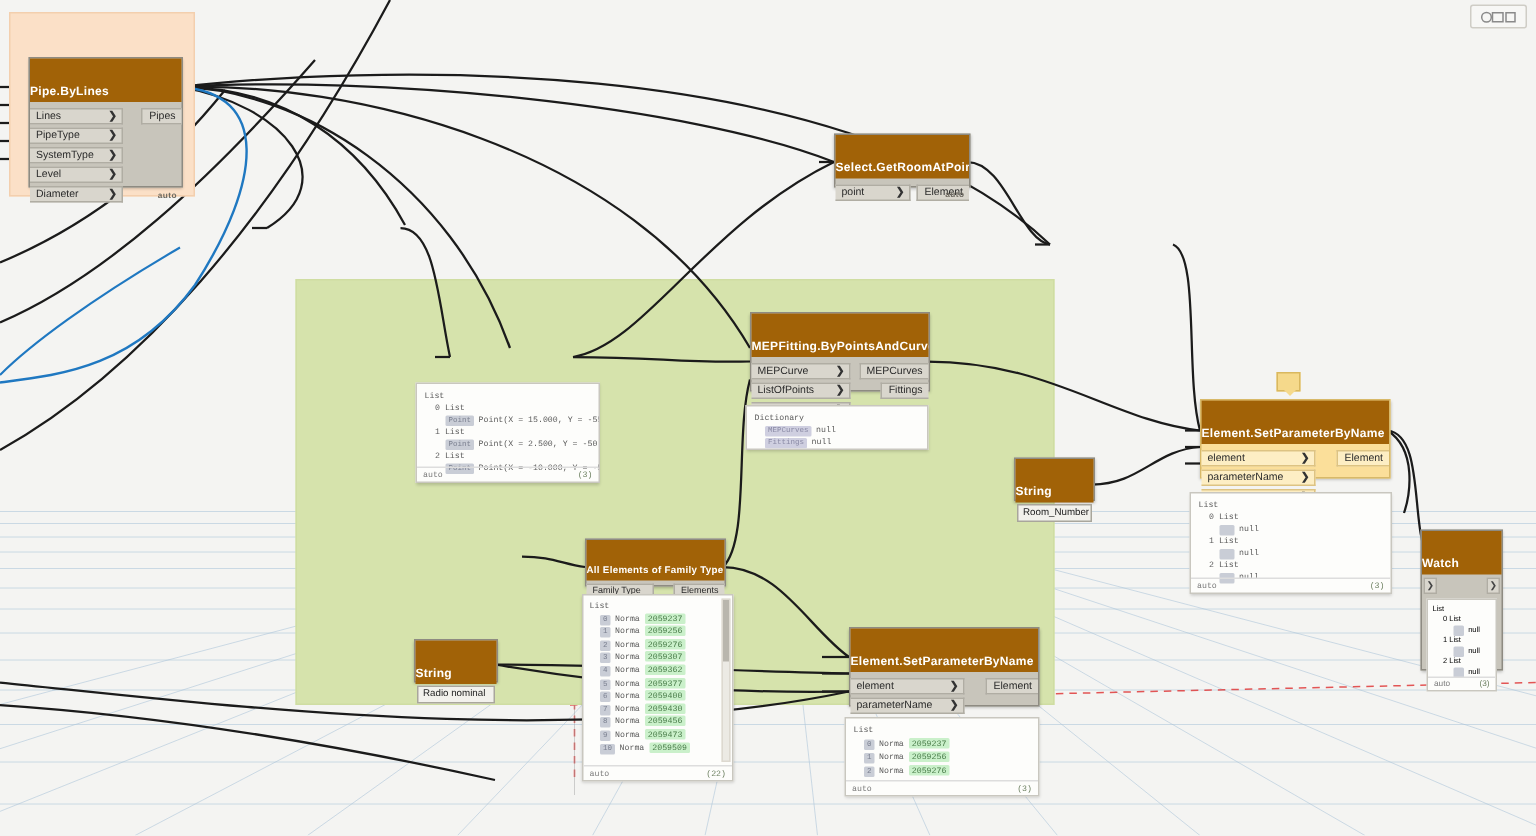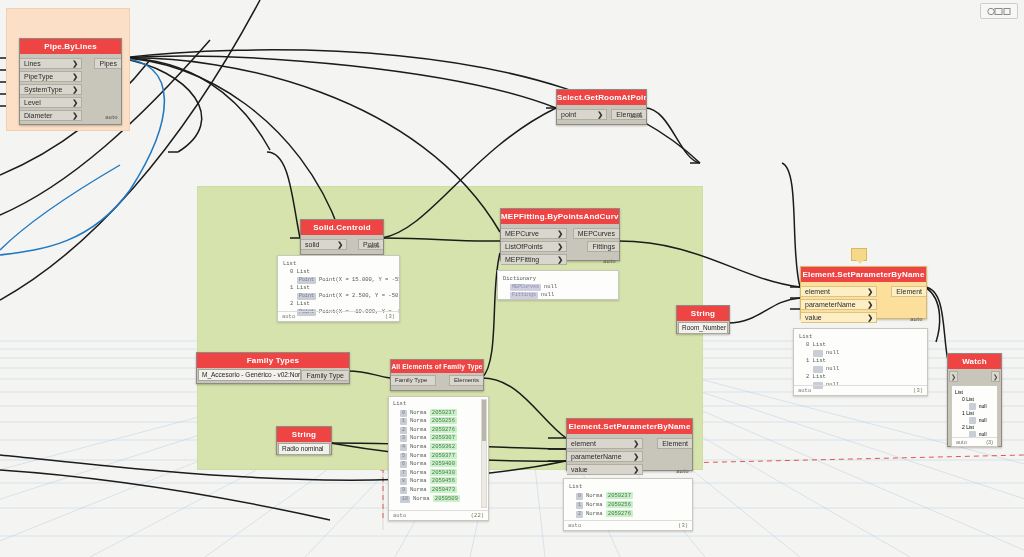--- a/index.html
+++ b/index.html
@@ -19,22 +19,22 @@
     position:absolute;background:#d6e3ac;border:1px solid #cfdda2;
   }
 
   
   .wires{position:absolute;left:0;top:0;pointer-events:none;}
 
   
   .node{position:absolute;background:#c8c5bb;border:1px solid #8e8b82;
         box-shadow:0 1px 2px rgba(0,0,0,.25);}
   .node .title{
-    background:#ef4444;color:#fff;font-size:8px;font-weight:bold;
-    text-align:center;padding:3px 0 3px;letter-spacing:.2px;
+    background:#a16207;color:#fff;font-size:8px;font-weight:bold;
+    padding:17px 0 3px;letter-spacing:.2px;
     white-space:nowrap;overflow:hidden;
   }
   .node .body{position:relative;padding:2px 0 0;}
   .port-row{display:flex;align-items:center;height:12px;margin:1px 0;}
   .in-port{
     background:#d9d6cd;border:1px solid #b0ada3;border-left:none;
     font-size:7px;color:#2b2b2b;height:11px;line-height:11px;
     padding-left:4px;display:flex;align-items:center;justify-content:space-between;
     box-sizing:border-box;
   }
@@ -317,36 +317,20 @@
         <div class="spacer"></div>
         <div class="out-port">
           <span>Element</span>
         </div>
       </div>
       <div class="auto-lbl">auto</div>
     </div>
   </div>
 
 
-  <div class="node" style="left:300px;top:219px;width:82px;height:34px;">
-    <div class="title">Solid.Centroid</div>
-    <div class="body">
-      <div class="port-row">
-        <div class="in-port" style="width:46px;">
-          <span>solid</span>
-            <span class="chev">❯</span>
-        </div>
-        <div class="spacer"></div>
-        <div class="out-port">
-          <span>Point</span>
-        </div>
-      </div>
-      <div class="auto-lbl">auto</div>
-    </div>
-  </div>
 
   <div class="preview" style="left:277px;top:255px;width:123px;height:67px;">
     <div class="pv-body">
       <div class="pv-line">List</div>
       <div class="pv-line pv-ind1">0 List</div>
       <div class="pv-line pv-ind2">
         <span class="chip">Point</span><span>Point(X = 15.000, Y = -55.069, Z =</span>
       </div>
       <div class="pv-line pv-ind1">1 List</div>
       <div class="pv-line pv-ind2">
@@ -492,35 +476,20 @@
           </div>
         </div>
         <div class="pv-foot" style="height:9px;">
           <span>auto</span>
           <span class="cnt">(3)</span>
         </div>
       </div>
     </div>
   </div>
 
-  <div class="node" style="left:196px;top:352px;width:152px;height:30px;">
-    <div class="title">Family Types</div>
-    <div class="body" style="padding:1px 1px 0;">
-      <div class="port-row" style="margin:0;">
-        <div class="dropdown" style="width:108px;">
-          <span>M_Accesorio - Genérico - v02:Norma</span>
-
-        </div>
-        <div class="spacer"></div>
-        <div class="out-port">
-          <span>Family Type</span>
-        </div>
-      </div>
-    </div>
-  </div>
 
   <div class="node" style="left:390px;top:359px;width:92px;height:30px;">
     <div class="title" style="font-size:6.5px;">All Elements of Family Type</div>
     <div class="body" style="padding:1px 0 0;">
       <div class="port-row" style="margin:0;">
         <div class="in-port" style="width:45px;font-size:6px;">
           <span>Family Type</span>
         </div>
         <div class="spacer"></div>
         <div class="out-port" style="font-size:6px;">

